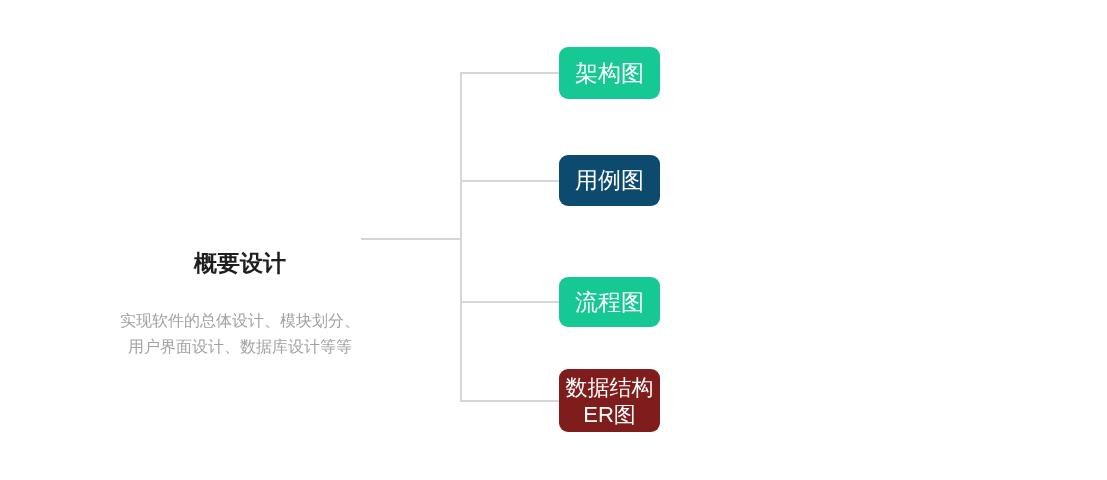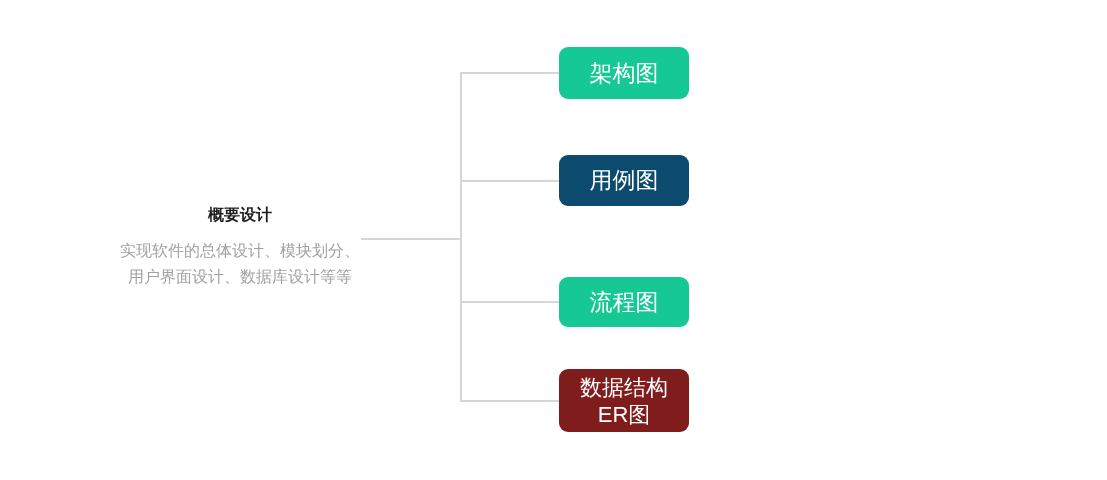--- a/index.html
+++ b/index.html
@@ -29,37 +29,38 @@
   
   .root-node {
     position: absolute;
     left: 108px;
     top: 202px;
     width: 264px;
     text-align: center;
     cursor: default;
   }
   .root-title {
-    font-size: 16px;
+    font-size: 23px;
     line-height: 26px;
     font-weight: 700;
     color: #1e1e1e;
+    margin-top: 48px;
   }
   .root-desc {
-    margin-top: 10px;
+    margin-top: 32px;
     font-size: 16px;
     line-height: 26px;
     color: #a2a2a2;
     white-space: pre-line;
   }
   
   .node {
     position: absolute;
     left: 559px;
-    width: 130px;
+    width: 101px;
     border-radius: 9px;
     display: flex;
     align-items: center;
     justify-content: center;
     color: #ffffff;
     text-align: center;
     cursor: default;
   }
   .node-label {
     font-size: 23px;

